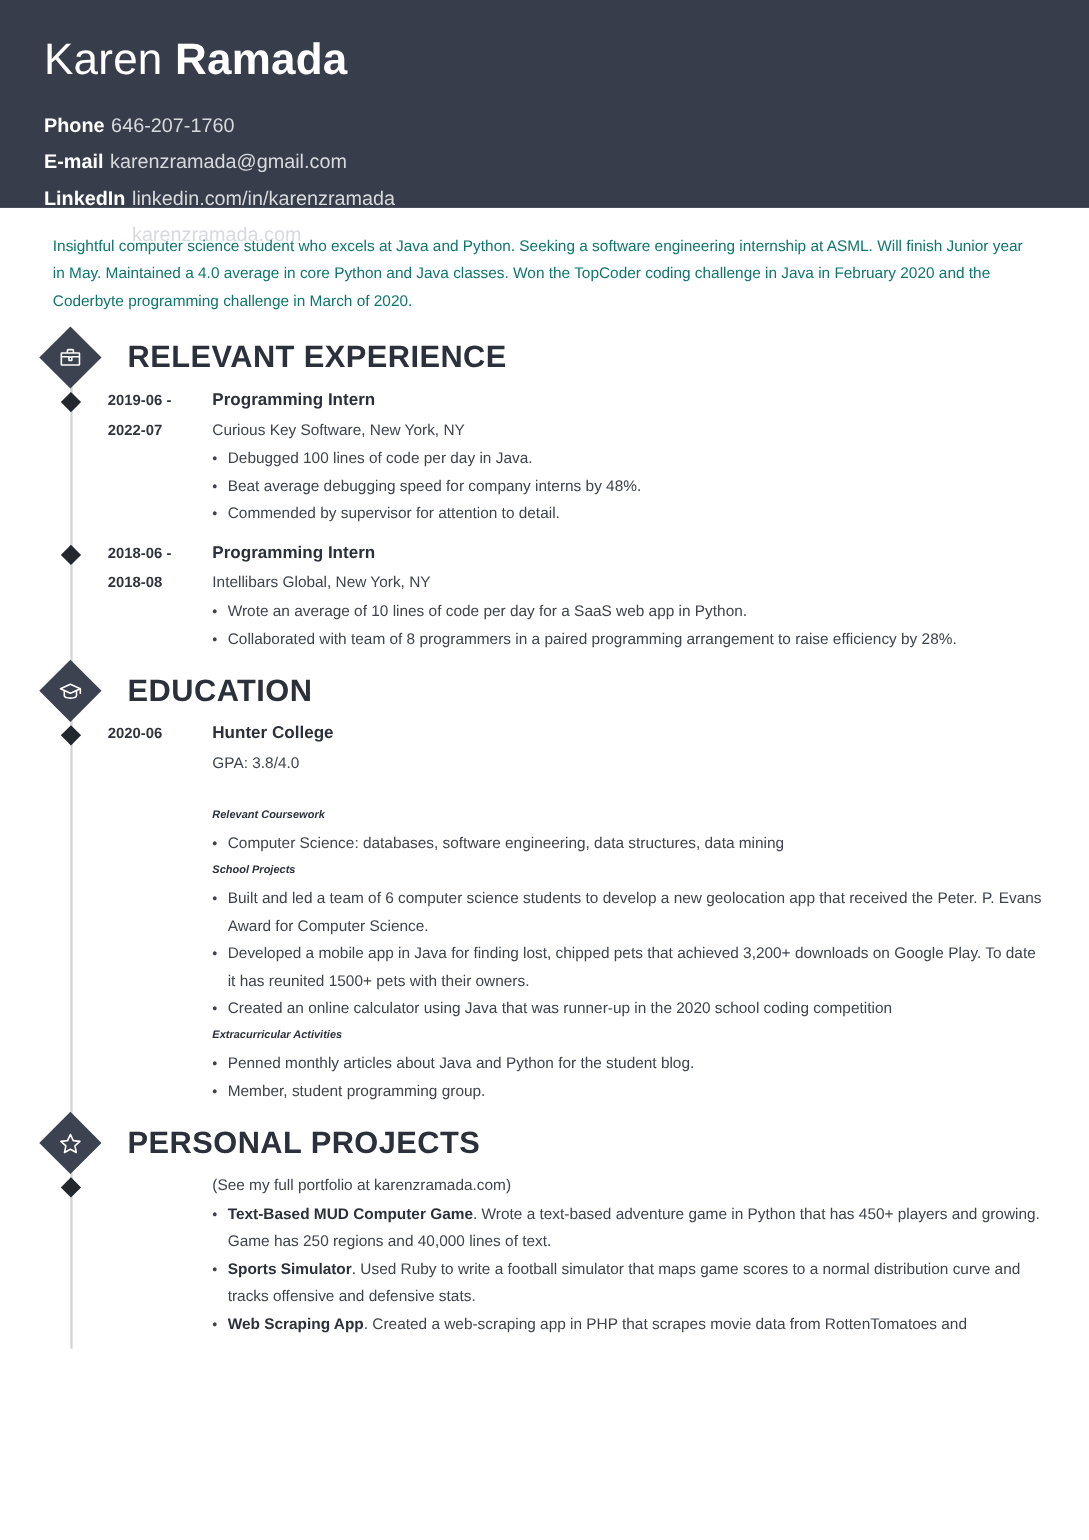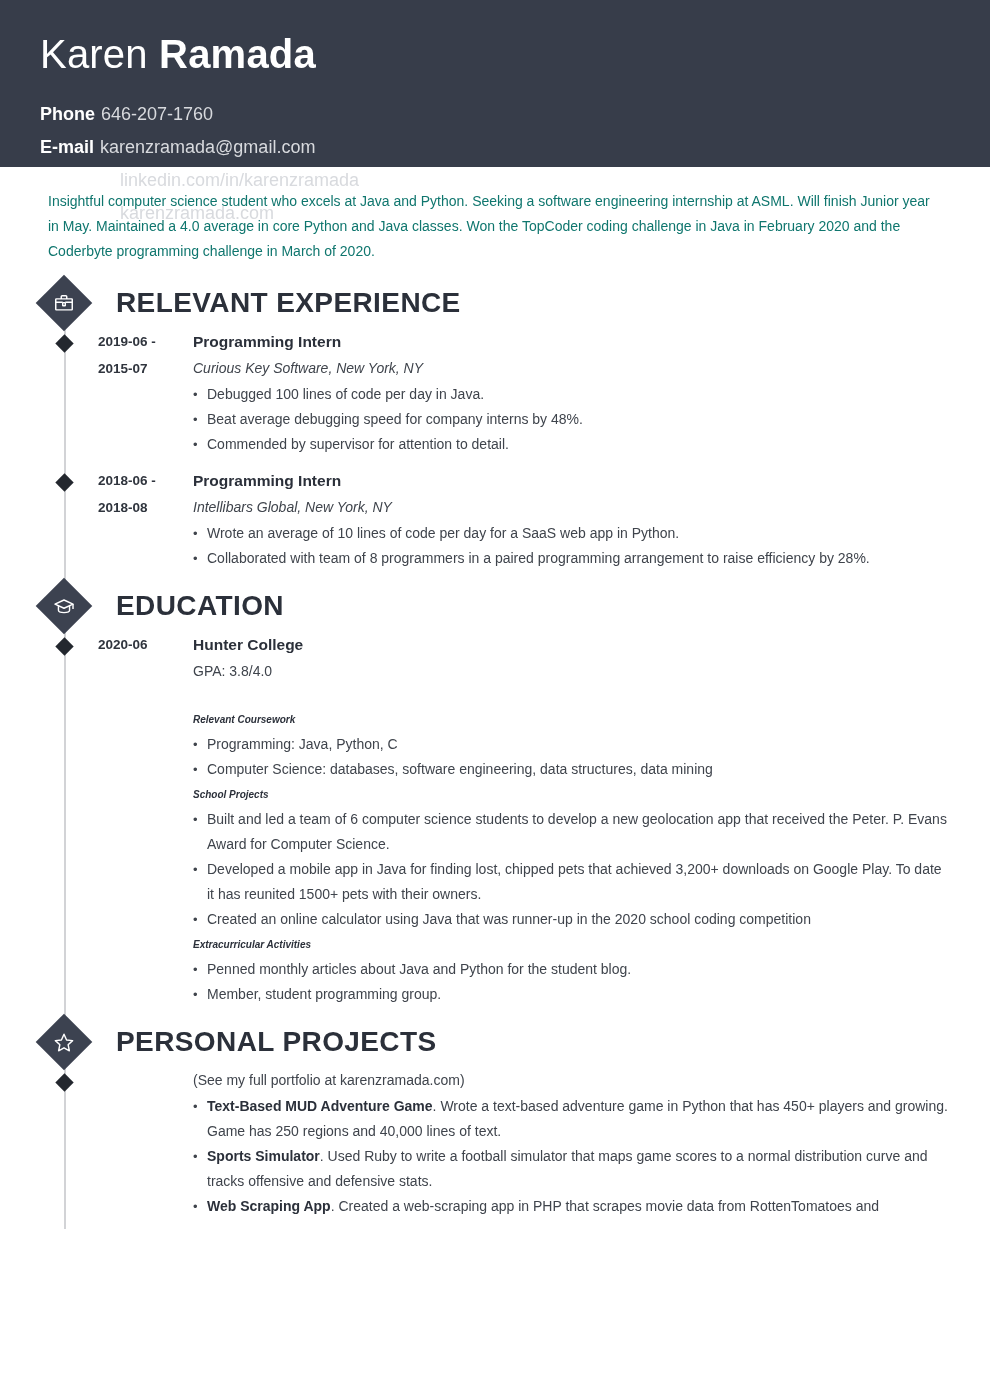--- a/index.html
+++ b/index.html
@@ -12,21 +12,21 @@
     height: 1400px;
     font-family: "Liberation Sans", sans-serif;
     color: #3a4049;
     overflow: hidden;
   }
 
   
   .header {
     background: #373d4a;
     padding: 30px 40px 26px 40px;
-    height: 167px;
+    height: 189px;
     box-sizing: border-box;
   }
   .name {
     font-size: 40px;
     line-height: 48px;
     color: #ffffff;
     font-weight: 300;
     letter-spacing: 0.2px;
     margin: 0 0 28px 0;
     white-space: nowrap;
@@ -141,21 +141,20 @@
 
   .job-title {
     font-size: 15.5px;
     font-weight: 700;
     color: #2b303a;
     line-height: 27px;
     margin: 0;
   }
   .job-sub {
     font-size: 14px;
-    font-style: italic;
     color: #3f444c;
     line-height: 27px;
     margin: 0;
   }
   .plain-line {
     font-size: 14px;
     color: #3f444c;
     line-height: 27px;
     margin: 0;
   }
@@ -230,21 +229,21 @@
       </span>
       <span class="section-title">Relevant Experience</span>
     </div>
 
     <div class="timeline">
 
       <div class="tl-entry">
         <span class="tl-dot"></span>
         <div class="tl-date">
           <div>2019-06 -</div>
-          <div>2015-07</div>
+          <div>2022-07</div>
         </div>
         <div class="tl-body">
           <p class="job-title">Programming Intern</p>
           <p class="job-sub">Curious Key Software, New York, NY</p>
           <ul class="bullets">
             <li>Debugged 100 lines of code per day in Java.</li>
             <li>Beat average debugging speed for company interns by 48%.</li>
             <li>Commended by supervisor for attention to detail.</li>
           </ul>
         </div>
@@ -286,21 +285,20 @@
         <span class="tl-dot"></span>
         <div class="tl-date">2020-06</div>
         <div class="tl-body">
           <p class="job-title">Hunter College</p>
           <p class="plain-line">GPA: 3.8/4.0</p>
 
           <div class="spacer-22"></div>
 
           <p class="sub-head">Relevant Coursework</p>
           <ul class="bullets">
-            <li>Programming: Java, Python, C</li>
             <li>Computer Science: databases, software engineering, data structures, data mining</li>
           </ul>
 
           <p class="sub-head">School Projects</p>
           <ul class="bullets">
             <li>Built and led a team of 6 computer science students to develop a new geolocation app that received the Peter. P. Evans Award for Computer Science.</li>
             <li>Developed a mobile app in Java for finding lost, chipped pets that achieved 3,200+ downloads on Google Play. To date it has reunited 1500+ pets with their owners.</li>
             <li>Created an online calculator using Java that was runner-up in the 2020 school coding competition</li>
           </ul>
 
@@ -324,21 +322,21 @@
       <span class="section-title">Personal Projects</span>
     </div>
 
     <div class="timeline">
       <div class="tl-entry">
         <span class="tl-dot"></span>
         <div class="tl-date"></div>
         <div class="tl-body">
           <p class="plain-line">(See my full portfolio at karenzramada.com)</p>
           <ul class="bullets">
-            <li><b>Text-Based MUD Adventure Game</b><span>. Wrote a text-based adventure game in Python that has 450+ players and growing. Game has 250 regions and 40,000 lines of text.</span></li>
+            <li><b>Text-Based MUD Computer Game</b><span>. Wrote a text-based adventure game in Python that has 450+ players and growing. Game has 250 regions and 40,000 lines of text.</span></li>
             <li><b>Sports Simulator</b><span>. Used Ruby to write a football simulator that maps game scores to a normal distribution curve and tracks offensive and defensive stats.</span></li>
             <li><b>Web Scraping App</b><span>. Created a web-scraping app in PHP that scrapes movie data from RottenTomatoes and</span></li>
           </ul>
         </div>
       </div>
     </div>
   </div>
 
 </div>
 

